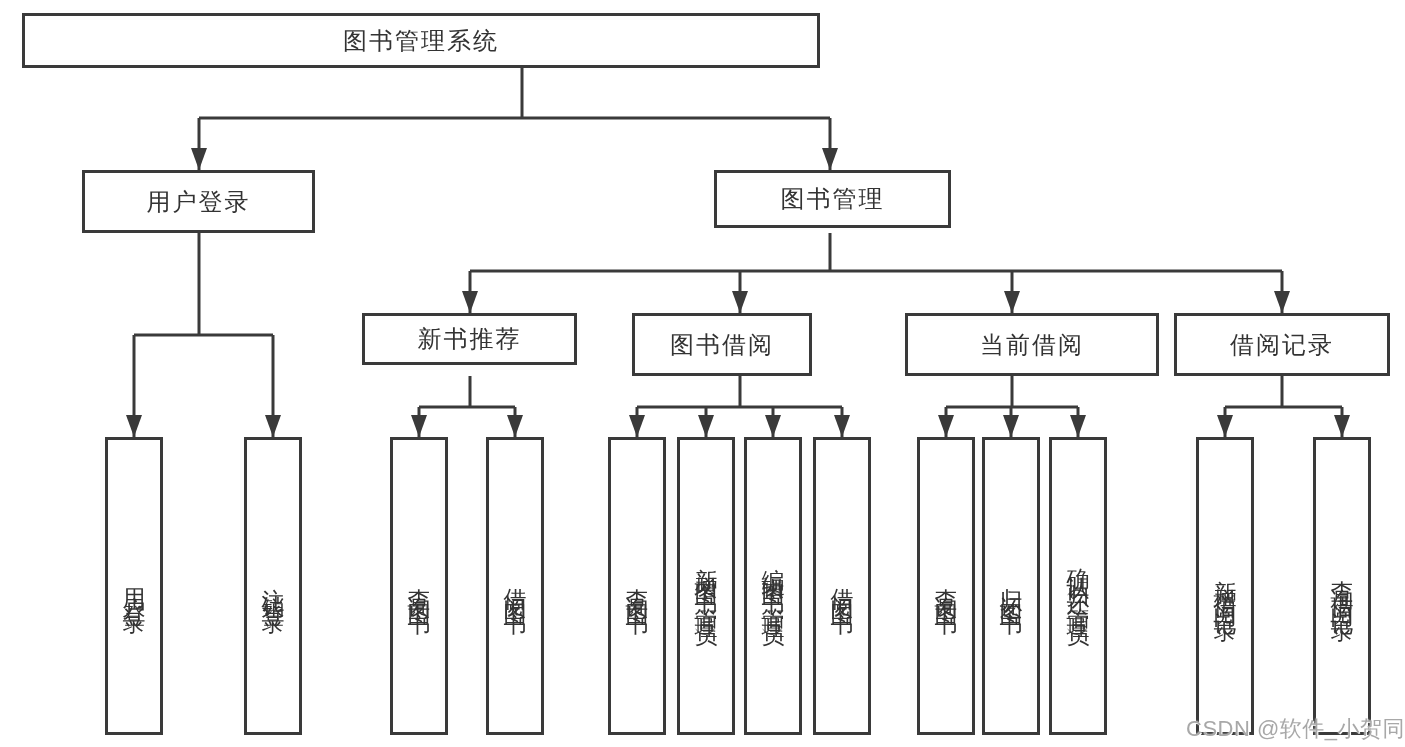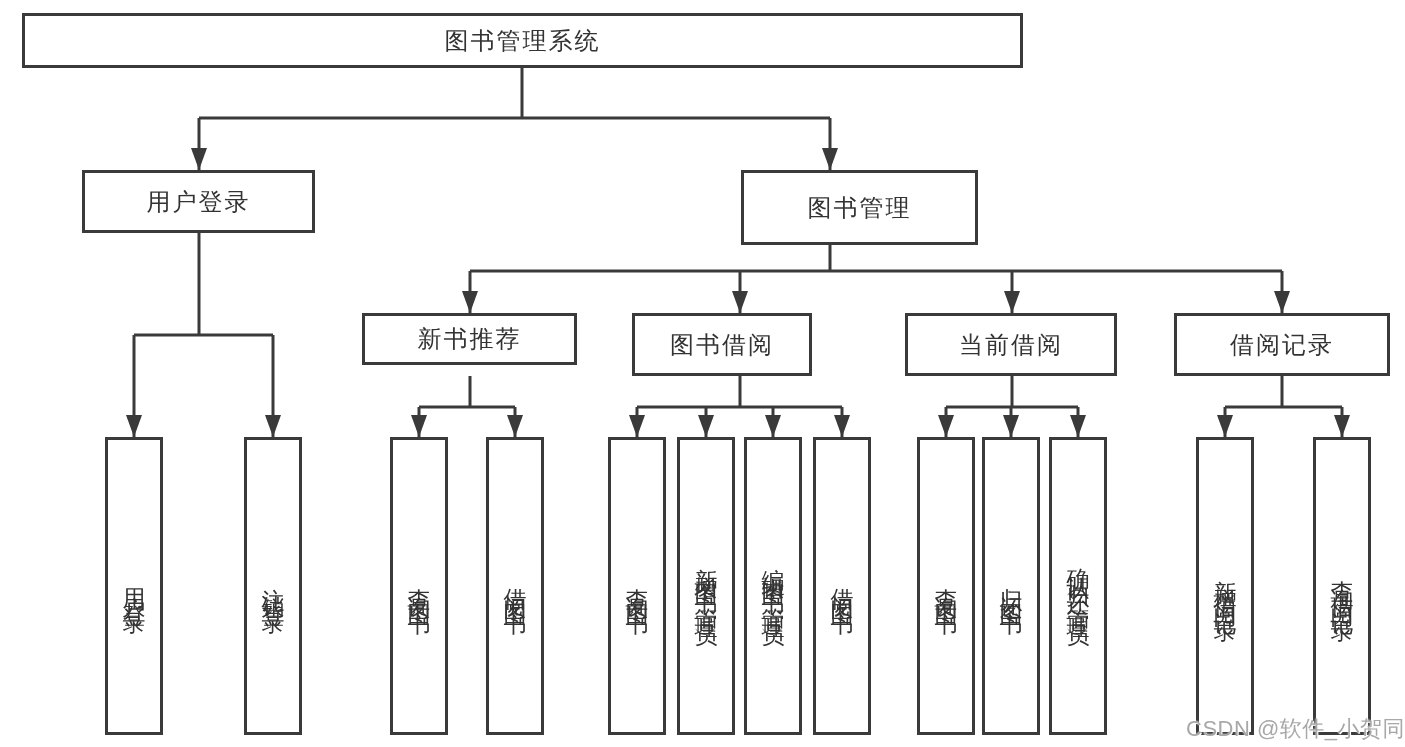--- a/index.html
+++ b/index.html
@@ -64,38 +64,38 @@
       <path d="M946 407 V437" marker-end="url(#arw)"></path>
       <path d="M1011 407 V437" marker-end="url(#arw)"></path>
       <path d="M1078 407 V437" marker-end="url(#arw)"></path>
 
       <path d="M1282 376 V407 M1225 407 H1342"></path>
       <path d="M1225 407 V437" marker-end="url(#arw)"></path>
       <path d="M1342 407 V437" marker-end="url(#arw)"></path>
     </g>
   </svg>
 
-  <div class="node" style="left:22px; top:13px; width:1001px; height:55px;">
+  <div class="node" style="left:22px; top:13px; width:798px; height:55px;">
     <span class="hlabel">图书管理系统</span>
   </div>
 
   <div class="node" style="left:82px; top:170px; width:233px; height:63px;">
     <span class="hlabel">用户登录</span>
   </div>
-  <div class="node" style="left:741px; top:170px; width:237px; height:75px;">
+  <div class="node" style="left:714px; top:170px; width:237px; height:58px;">
     <span class="hlabel">图书管理</span>
   </div>
 
   <div class="node" style="left:362px; top:313px; width:215px; height:52px;">
     <span class="hlabel">新书推荐</span>
   </div>
   <div class="node" style="left:632px; top:313px; width:180px; height:63px;">
     <span class="hlabel">图书借阅</span>
   </div>
-  <div class="node" style="left:905px; top:313px; width:212px; height:63px;">
+  <div class="node" style="left:905px; top:313px; width:254px; height:63px;">
     <span class="hlabel">当前借阅</span>
   </div>
   <div class="node" style="left:1174px; top:313px; width:216px; height:63px;">
     <span class="hlabel">借阅记录</span>
   </div>
 
   <div class="node" style="left:105px; top:437px; width:58px; height:298px;">
     <span class="vlabel">用户登录</span>
   </div>
   <div class="node" style="left:244px; top:437px; width:58px; height:298px;">

